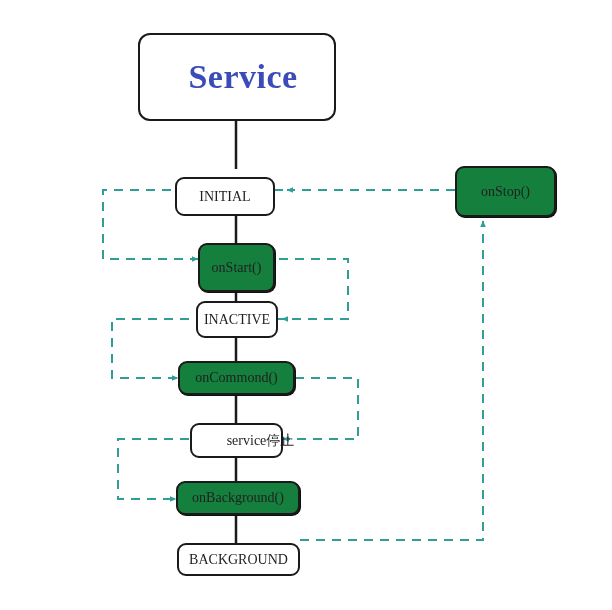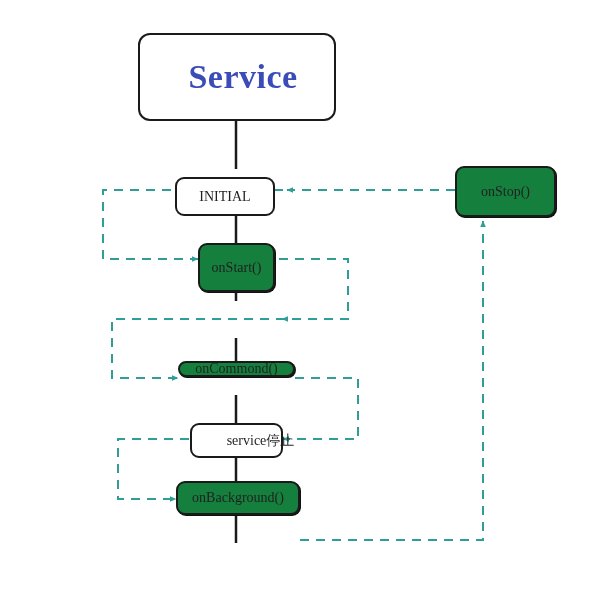--- a/index.html
+++ b/index.html
@@ -105,31 +105,37 @@
   </div>
 
   <div class="node state" style="left:175px; top:169px; width:100px; height:39px;margin-top:8px;">
     <span class="node-label">INITIAL</span>
   </div>
 
   <div class="node method" style="left:198px; top:243px; width:77px; height:49px;">
     <span class="node-label">onStart()</span>
   </div>
 
+  <div class="node state" style="left:196px; top:301px; width:82px; height:37px;">
+    <span class="node-label">INACTIVE</span>
+  </div>
 
-  <div class="node method" style="left:178px; top:361px; width:117px; height:16px;">
+  <div class="node method" style="left:178px; top:361px; width:117px; height:34px;">
     <span class="node-label">onCommond()</span>
   </div>
 
   <div class="node state" style="left:190px; top:423px; width:93px; height:35px;padding-left:48px;">
     <span class="node-label">service停止</span>
   </div>
 
   <div class="node method" style="left:176px; top:481px; width:124px; height:34px;">
     <span class="node-label">onBackground()</span>
   </div>
 
+  <div class="node state" style="left:177px; top:543px; width:123px; height:33px;">
+    <span class="node-label">BACKGROUND</span>
+  </div>
 
   <div class="node method" style="left:455px; top:166px; width:101px; height:51px;">
     <span class="node-label">onStop()</span>
   </div>
 
 </div>
 
 </body></html>

